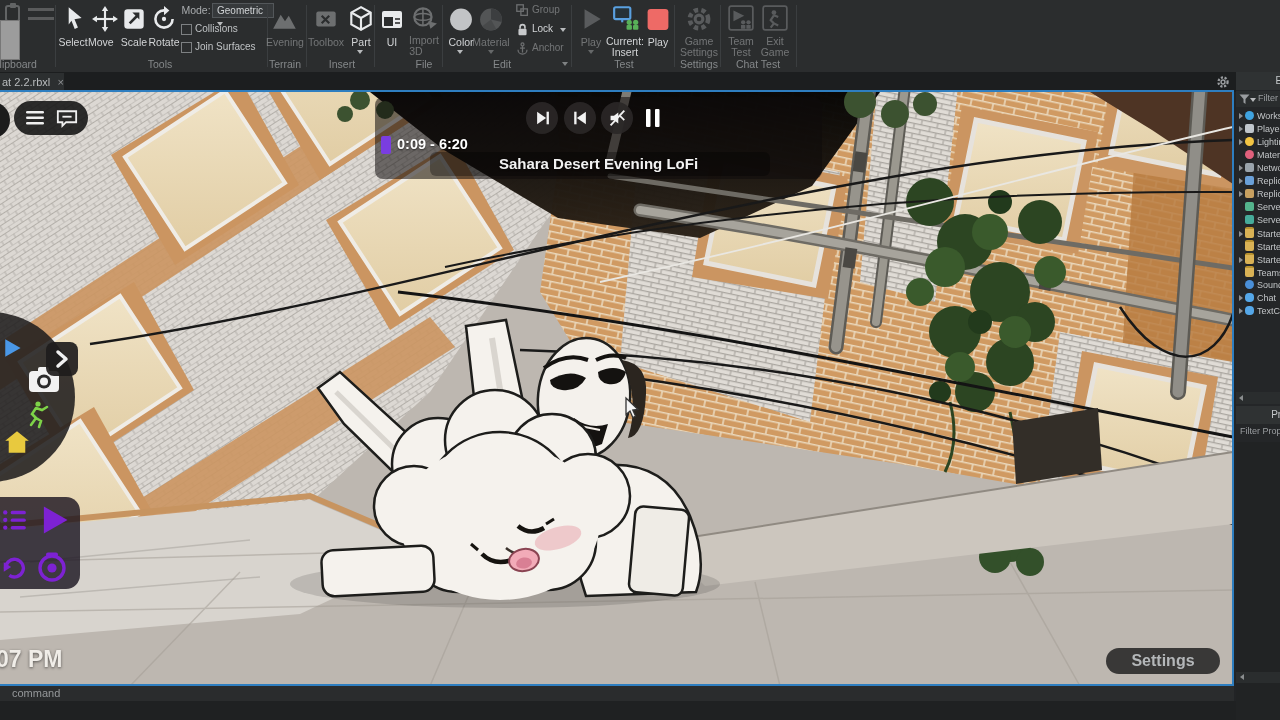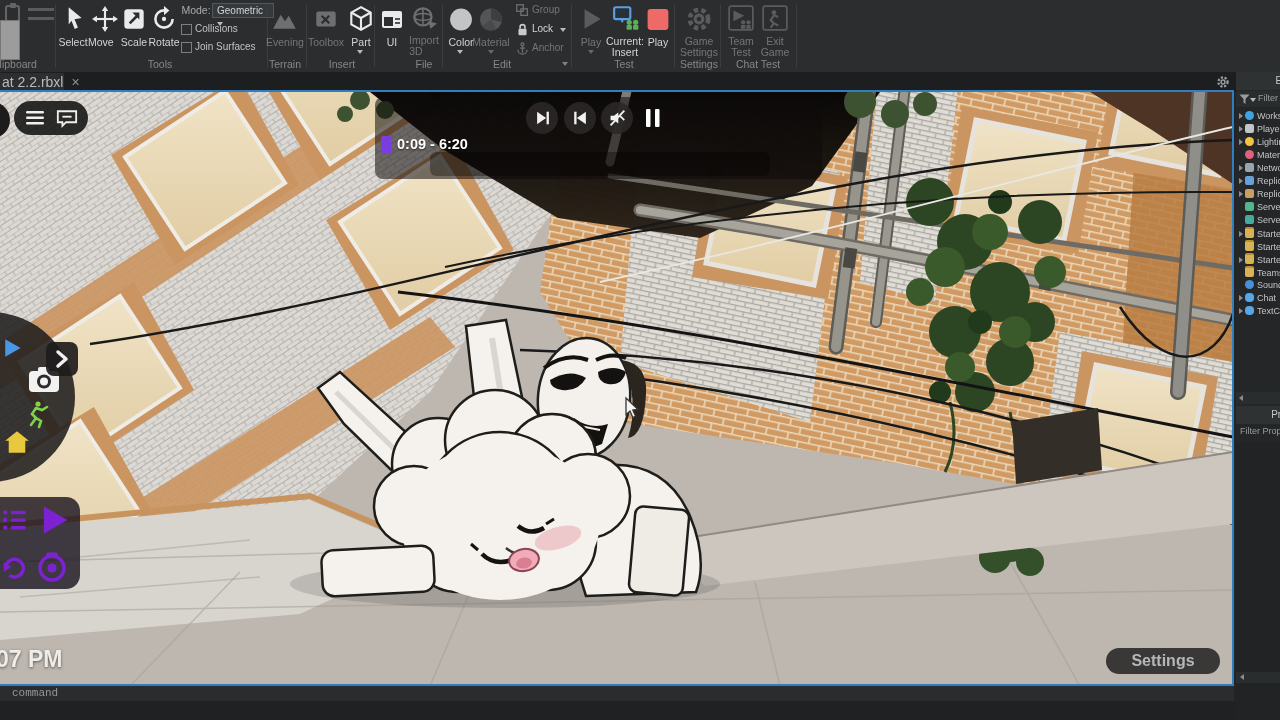--- a/index.html
+++ b/index.html
@@ -14,21 +14,21 @@
   .vsep{position:absolute;top:5px;height:62px;width:1px;background:#3b3e40;}
   .caret{display:inline-block;width:0;height:0;border-left:3.5px solid transparent;
          border-right:3.5px solid transparent;border-top:4px solid #b8babc;vertical-align:middle;}
   .cb{position:absolute;width:9px;height:9px;border:1px solid #7d8082;background:#2b2d2e;}
   .cblab{position:absolute;font-size:10px;color:#c0c3c5;white-space:nowrap;}
   .modebox{position:absolute;background:#36393b;border:1px solid #53575a;color:#d0d3d5;
            font-size:10px;padding:0 4px;height:13px;line-height:13px;}
   
   #tabstrip{left:0;top:72px;width:1280px;height:20px;background:#1c1e1f;}
   #doctab{position:absolute;left:0;top:1px;width:62px;height:19px;background:#2c2f30;
-          color:#b9bcbe;font-size:14px;line-height:19px;padding-left:2px;white-space:nowrap;}
+          color:#b9bcbe;font-size:11px;line-height:19px;padding-left:2px;white-space:nowrap;}
   #vpborder{left:0;top:90px;width:1234px;height:596px;border-top:2px solid #2e7ec0;
             border-right:2px solid #2e7ec0;border-bottom:2px solid #2e7ec0;box-sizing:border-box;
             pointer-events:none;z-index:40;}
   #scene{position:absolute;left:0;top:92px;width:1233px;height:594px;}
   
   #player{left:375px;top:97px;width:447px;height:82px;background:rgba(14,11,11,.55);
           border-radius:8px;z-index:30;}
   .pbtn{position:absolute;width:32px;height:32px;border-radius:50%;background:rgba(42,39,39,.92);}
   #ptitlebar{position:absolute;left:55px;top:55px;width:340px;height:24px;background:rgba(0,0,0,.32);
              border-radius:6px;}
@@ -49,21 +49,21 @@
   
   #purplepanel{left:-14px;top:497px;width:94px;height:92px;border-radius:14px;
                background:rgba(24,18,30,.8);z-index:30;}
   
   #clock{left:-4px;top:646px;font-size:23px;font-weight:800;color:#f0ede8;z-index:30;
          text-shadow:0 1px 3px rgba(0,0,0,.55);}
   #settingsbtn{left:1106px;top:648px;width:114px;height:26px;border-radius:13px;
                background:rgba(28,28,28,.82);color:#b4b7b9;font-size:16px;font-weight:bold;
                text-align:center;line-height:26px;z-index:30;}
   
-  #cmdbar{left:0;top:686px;width:1234px;height:15px;background:#2a2c2d;font-family:Liberation Mono, monospace;}
+  #cmdbar{left:0;top:686px;width:1234px;height:15px;background:#2a2c2d;}
   #cmdtext{position:absolute;left:12px;top:1px;font-size:11px;color:#95989a;}
   #statusstrip{left:0;top:701px;width:1280px;height:19px;background:#1f2122;}
   
   #rightpanel{left:1236px;top:72px;width:44px;height:648px;background:#242628;overflow:hidden;z-index:35;}
   .ptitlebar{position:absolute;left:0;width:116px;height:18px;background:#2f3233;
              color:#c6c9cb;font-size:10px;text-align:center;line-height:18px;}
   .xrow{position:absolute;left:0;width:160px;height:13px;line-height:13px;font-size:9px;
         color:#c2c5c7;white-space:nowrap;}
   .xarrow{display:inline-block;width:0;height:0;border-top:3px solid transparent;
           border-bottom:3px solid transparent;border-left:4px solid #8d9093;
@@ -555,20 +555,21 @@
         </svg>
     </div>
     <div class="abs" style="left:270px;top:11px;z-index:31">
       <svg width="16" height="20" viewBox="0 0 16 20">
           <rect x="1" y="1" width="4.5" height="18" rx="1" fill="#fff"></rect>
           <rect x="10" y="1" width="4.5" height="18" rx="1" fill="#fff"></rect>
         </svg>
     </div>
     <div id="pprog"></div>
     <div id="ptime">0:09 - 6:20</div>
+    <div id="ptitle">Sahara Desert Evening LoFi</div>
   </div>
 
   <div id="radial" class="abs"></div>
   <svg class="abs" style="left:2px;top:336px;z-index:31" width="24" height="24" viewBox="0 0 22 22">
       <path d="M3,3 L17,11 L3,19 Z" fill="#4a97e6"></path>
     </svg>
   <svg class="abs" style="left:26px;top:365px;z-index:31" width="36" height="30" viewBox="0 0 34 30">
       <rect x="11" y="2" width="11" height="6" rx="2" fill="#f2f2f2"></rect>
       <rect x="2" y="6" width="30" height="21" rx="4" fill="#f2f2f2"></rect>
       <circle cx="17" cy="16.5" r="7" fill="#2b2b2b"></circle>

